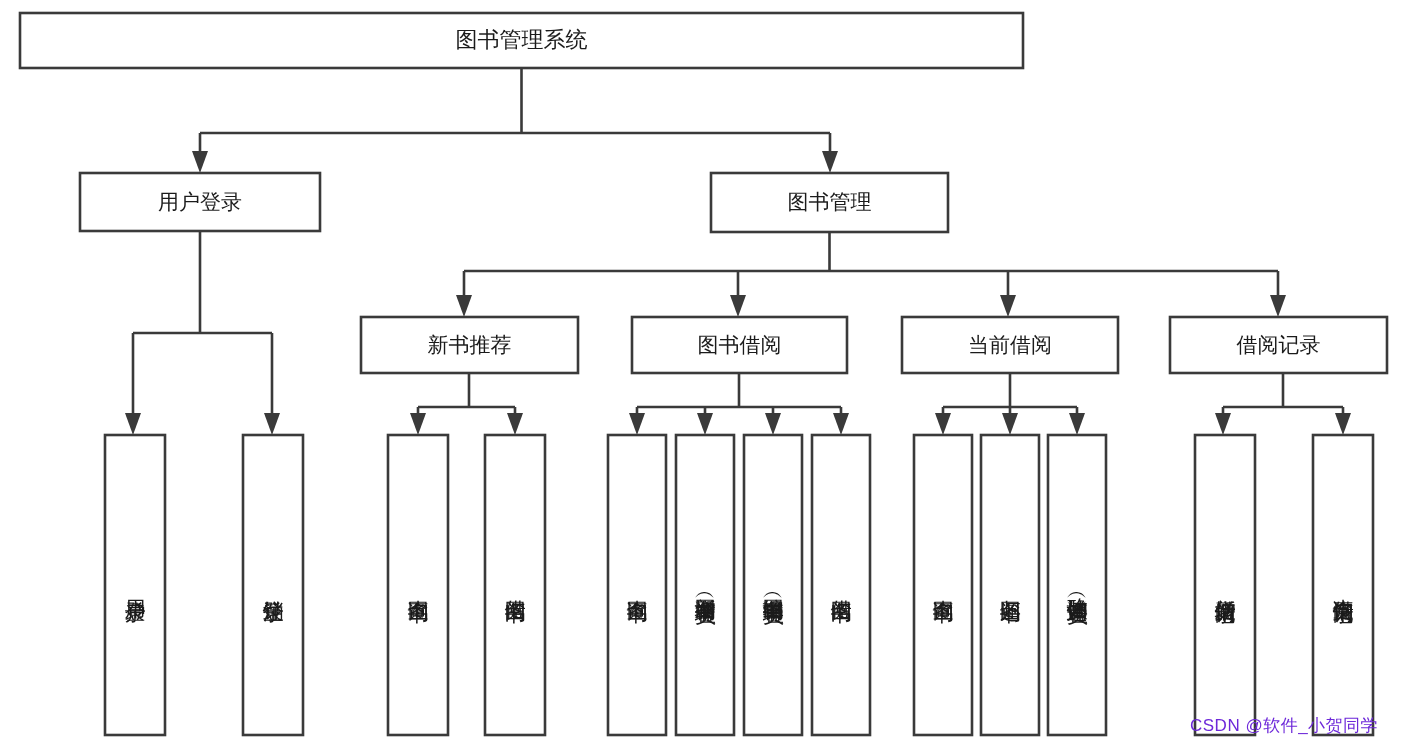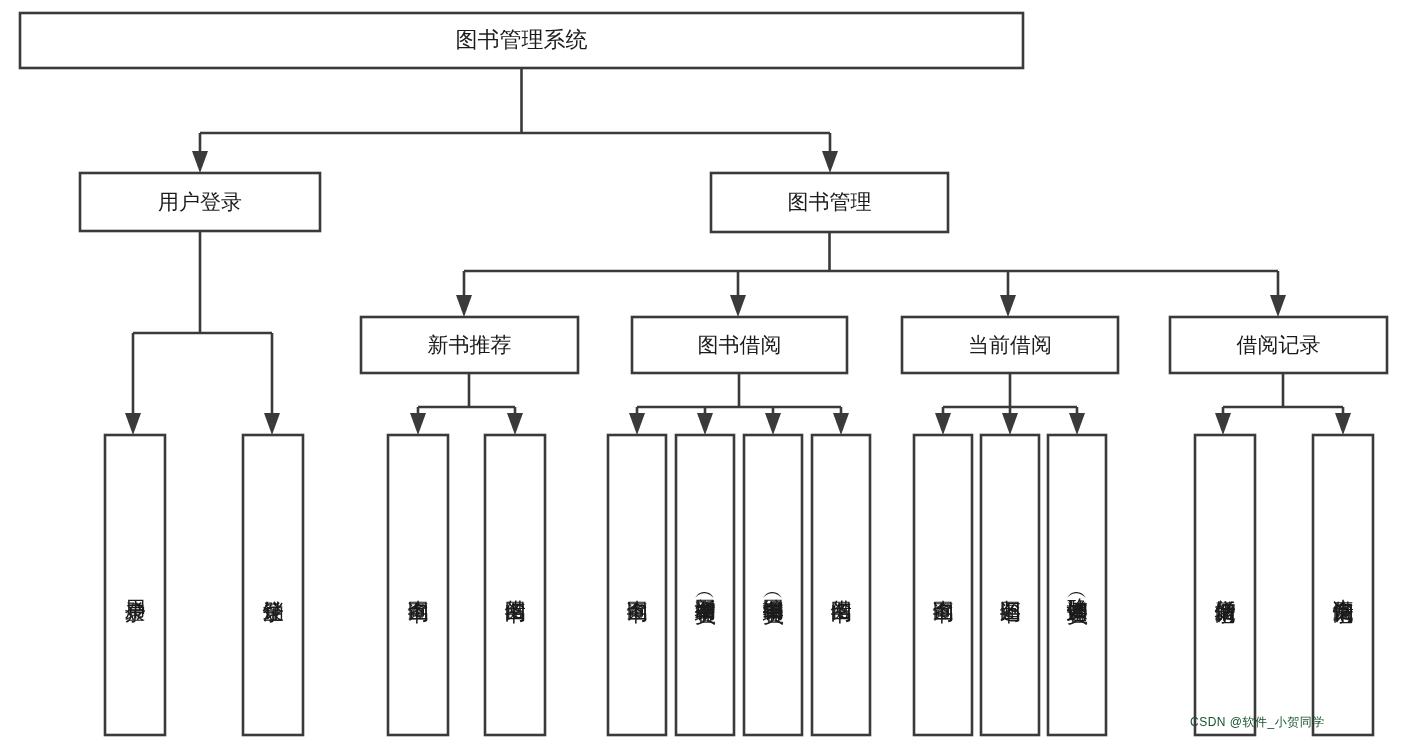--- a/index.html
+++ b/index.html
@@ -71,22 +71,22 @@
     line-height: 1.06;
     color: #1b1b1b;
     letter-spacing: 1px;
     white-space: nowrap;
   }
   .watermark {
     position: absolute;
     left: 1190px;
     top: 714px;
     font-family: "Liberation Sans", "DejaVu Sans", sans-serif;
-    font-size: 12px;
-    color: #14532d;
+    font-size: 17px;
+    color: #6d28d9;
     letter-spacing: 0.5px;
     white-space: nowrap;
     user-select: none;
   }
 </style>
 </head>
 <body>
 
 <div id="diagram-root">
 

